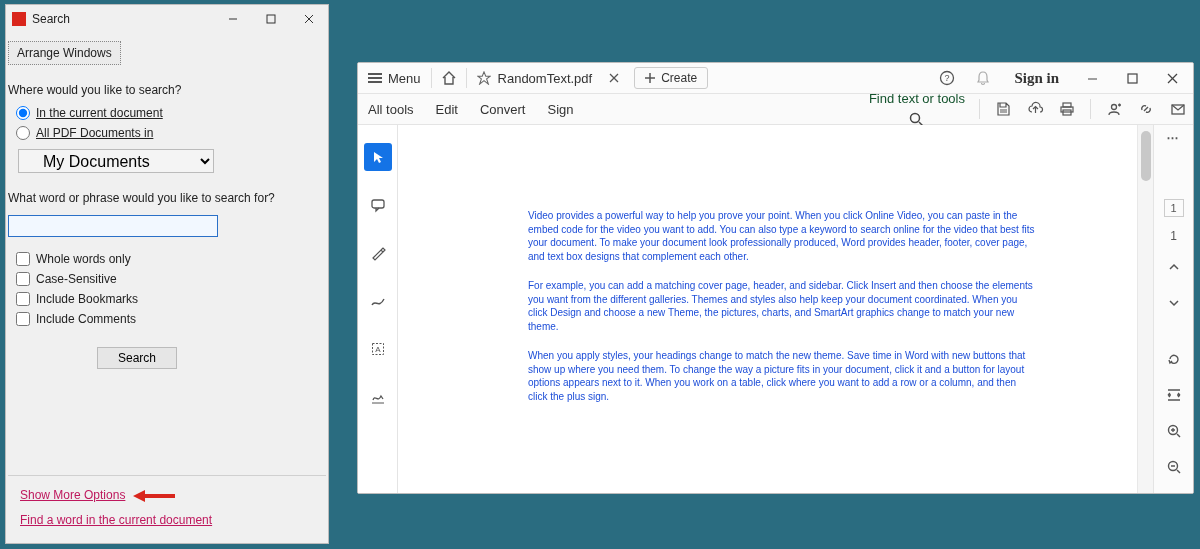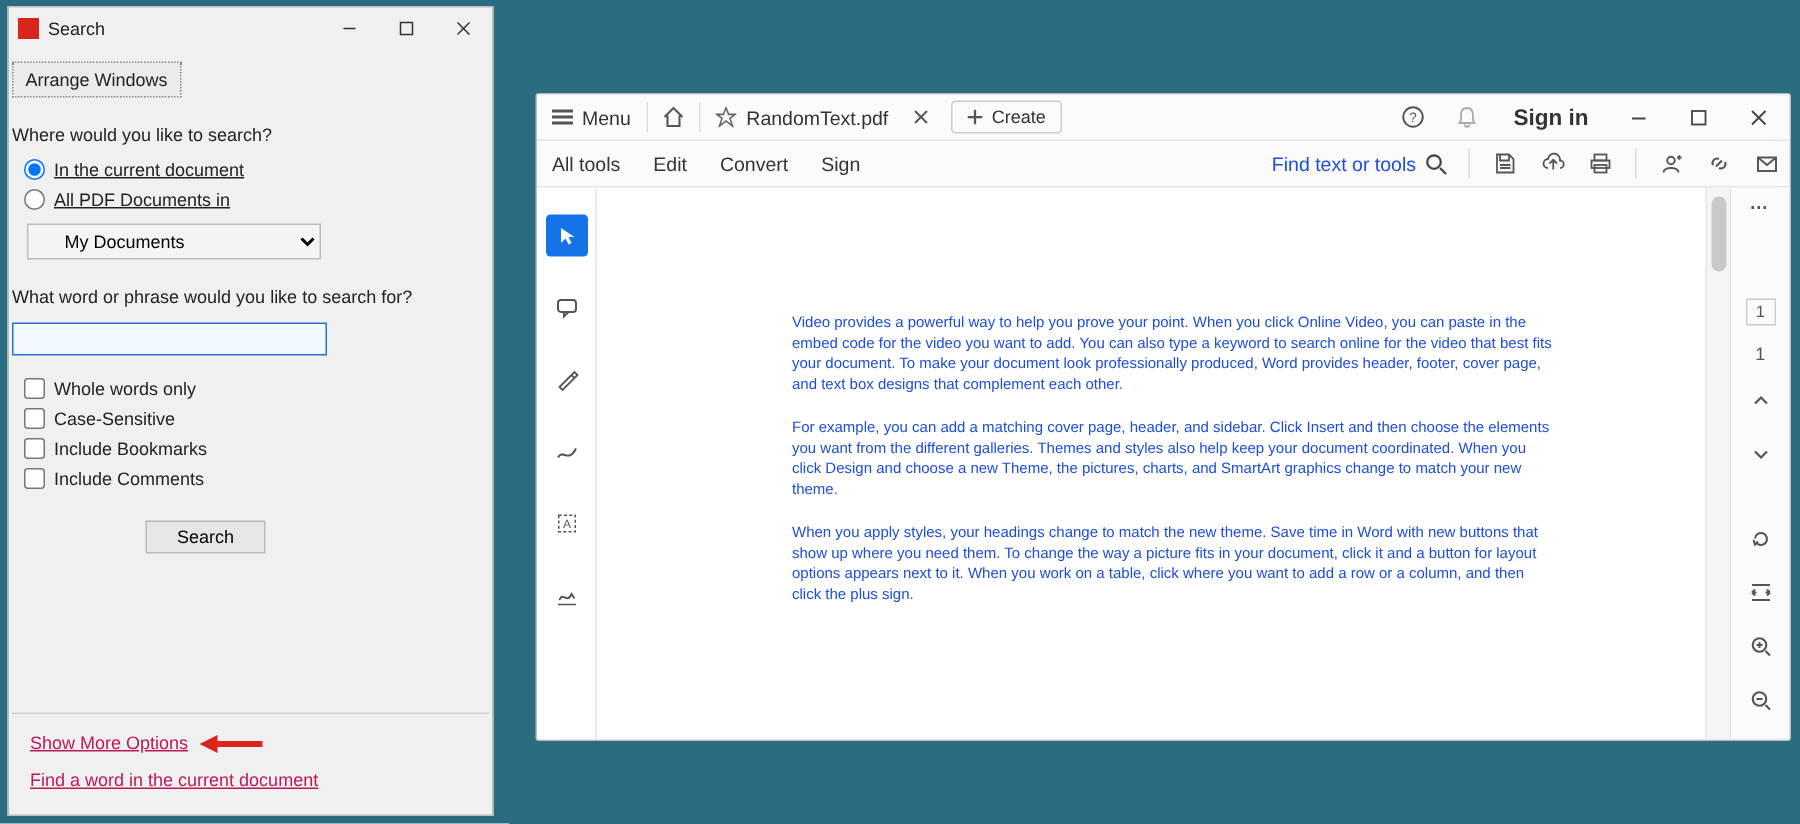--- a/index.html
+++ b/index.html
@@ -12,21 +12,21 @@
 .search-titlebar .app-ico::after { content: ""; position: absolute; left: 2px; top: 2px; width: 10px; height: 10px; background: #d9261c; }
 .search-titlebar .ttl { font-size: 12px; color: #222; flex: 1; }
 .winbtns { display: flex; }
 .winbtn { width: 38px; height: 28px; display: flex; align-items: center; justify-content: center; color: #333; font-size: 11px; cursor: pointer; }
 .search-body { padding: 8px 2px; flex: 1; display: flex; flex-direction: column; font-size: 12px; color: #222; }
 .arrange-btn { display:inline-block; padding: 4px 8px; border: 1px dotted #888; background: #ebebeb; font-size: 12px; cursor: pointer; }
 .sec-label { margin-top: 18px; margin-bottom: 6px; }
 .radio-row { display: flex; align-items: flex-start; margin: 3px 0 3px 8px; gap: 6px; text-decoration: underline; }
 .radio-row input[type=radio] { width: 14px; height: 14px; }
 .select-row { margin: 6px 0 0 10px; }
-.select-row select { width: 196px; height: 24px; font-size: 12px; background: #f4f4f4; border: 1px solid #bbb; padding-left: 20px; }
+.select-row select { width: 196px; height: 24px; font-size: 16px; background: #f4f4f4; border: 1px solid #bbb; padding-left: 20px; }
 .searchbox-row { margin: 4px 0 12px 0; }
 .searchbox-row input { width: 210px; height: 22px; border: 1px solid #2a70c8; background: #f2f8ff; padding: 2px 4px; font-size: 12px; }
 .chk-row { display: flex; align-items: center; margin: 3px 0 3px 8px; gap: 6px; }
 .chk-row input[type=checkbox] { width: 14px; height: 14px; }
 .search-btn-row { margin-top: 18px; display: flex; justify-content: center; padding-right: 60px; }
 .search-btn-row button { padding: 3px 20px; font-size: 12px; background: #e6e6e6; border: 1px solid #bbb; cursor: pointer; }
 .spacer { flex: 1; }
 .hr { height: 1px; background: #d0d0d0; margin: 0 0 10px 0; }
 .link-row { margin: 2px 0 8px 12px; }
 .link-row a { color: #be185d; font-size: 12px; text-decoration: underline; cursor: pointer; }
@@ -38,28 +38,28 @@
 .acro-top { height: 31px; background: #fbfbfb; border-bottom: 1px solid #e4e4e4; display: flex; align-items: center; font-size: 13px; color: #333; }
 .menu-btn { display: flex; align-items: center; gap: 6px; padding: 0 10px; height: 100%; cursor: pointer; }
 .ham { display: inline-flex; flex-direction: column; gap: 2px; }
 .ham span { width: 14px; height: 2px; background: #555; }
 .vdiv { width: 1px; height: 20px; background: #ddd; }
 .top-ico { width: 34px; height: 100%; display: flex; align-items: center; justify-content: center; cursor: pointer; color: #555; }
 .tab-doc { display: flex; align-items: center; gap: 7px; padding: 0 10px; height: 100%; position: relative; }
 .tab-close { width: 24px; display: flex; align-items: center; justify-content: center; color: #555; cursor: pointer; padding: 0 6px; }
 .create-btn { display: flex; align-items: center; gap: 6px; padding: 3px 10px; margin-left: 8px; border: 1px solid #ccc; border-radius: 3px; background: #fafafa; font-size: 12px; cursor: pointer; }
 .top-right { margin-left: auto; display: flex; align-items: center; gap: 2px; padding-right: 2px; }
-.signin { font-weight: 700; font-size: 15px; padding: 0 12px; cursor: pointer; }
+.signin { font-weight: 700; font-size: 15px; padding: 0 12px; cursor: pointer; font-family: Liberation Serif, serif; }
 .winctl { width: 38px; height: 31px; display: flex; align-items: center; justify-content: center; cursor: pointer; color: #444; }
 
 .acro-sub { height: 31px; background: #fafafa; border-bottom: 1px solid #e4e4e4; display: flex; align-items: center; font-size: 13px; color: #333; padding: 0 6px; gap: 18px; }
 .sub-left { display: flex; gap: 22px; padding-left: 4px; }
 .sub-left span { cursor: pointer; }
 .sub-right { margin-left: auto; display: flex; align-items: center; gap: 14px; color: #555; }
-.findtxt { font-size: 13px; color: #1d4ed8; cursor: pointer; display: flex; align-items: center; gap: 6px; }
+.findtxt { font-size: 13px; color: #14532d; cursor: pointer; display: flex; align-items: center; gap: 6px; flex-direction: column; }
 .sub-ico { width: 18px; height: 18px; display: flex; align-items: center; justify-content: center; cursor: pointer; }
 
 .acro-main { flex: 1; display: flex; background: #f0f0f0; overflow: hidden; }
 .left-rail { width: 40px; background: #fff; border-right: 1px solid #e4e4e4; padding-top: 18px; display: flex; flex-direction: column; align-items: center; gap: 20px; }
 .rail-ico { width: 28px; height: 28px; display: flex; align-items: center; justify-content: center; cursor: pointer; border-radius: 3px; color: #555; }
 .rail-ico.active { background: #1473e6; color: #fff; }
 
 .doc-area { flex: 1; position: relative; overflow: hidden; display: flex; }
 .page { background: #fff; margin: 0 0 0 0; flex: 1; padding: 84px 100px 20px 130px; font-size: 10px; line-height: 1.35; color: #1d4ed8; overflow: hidden; }
 .page p { margin-bottom: 16px; }

